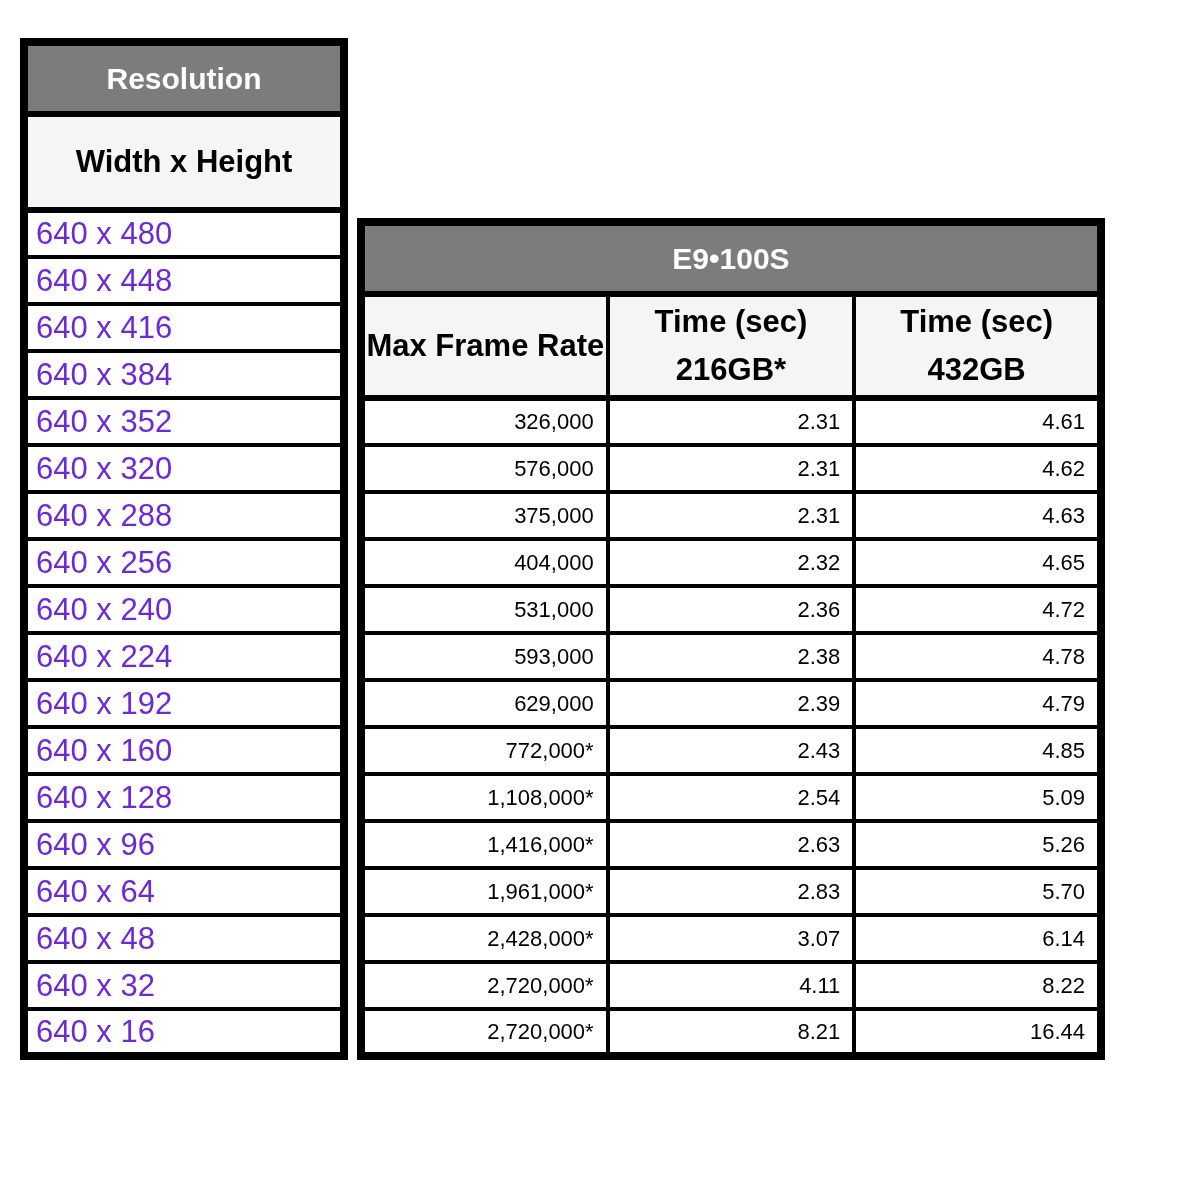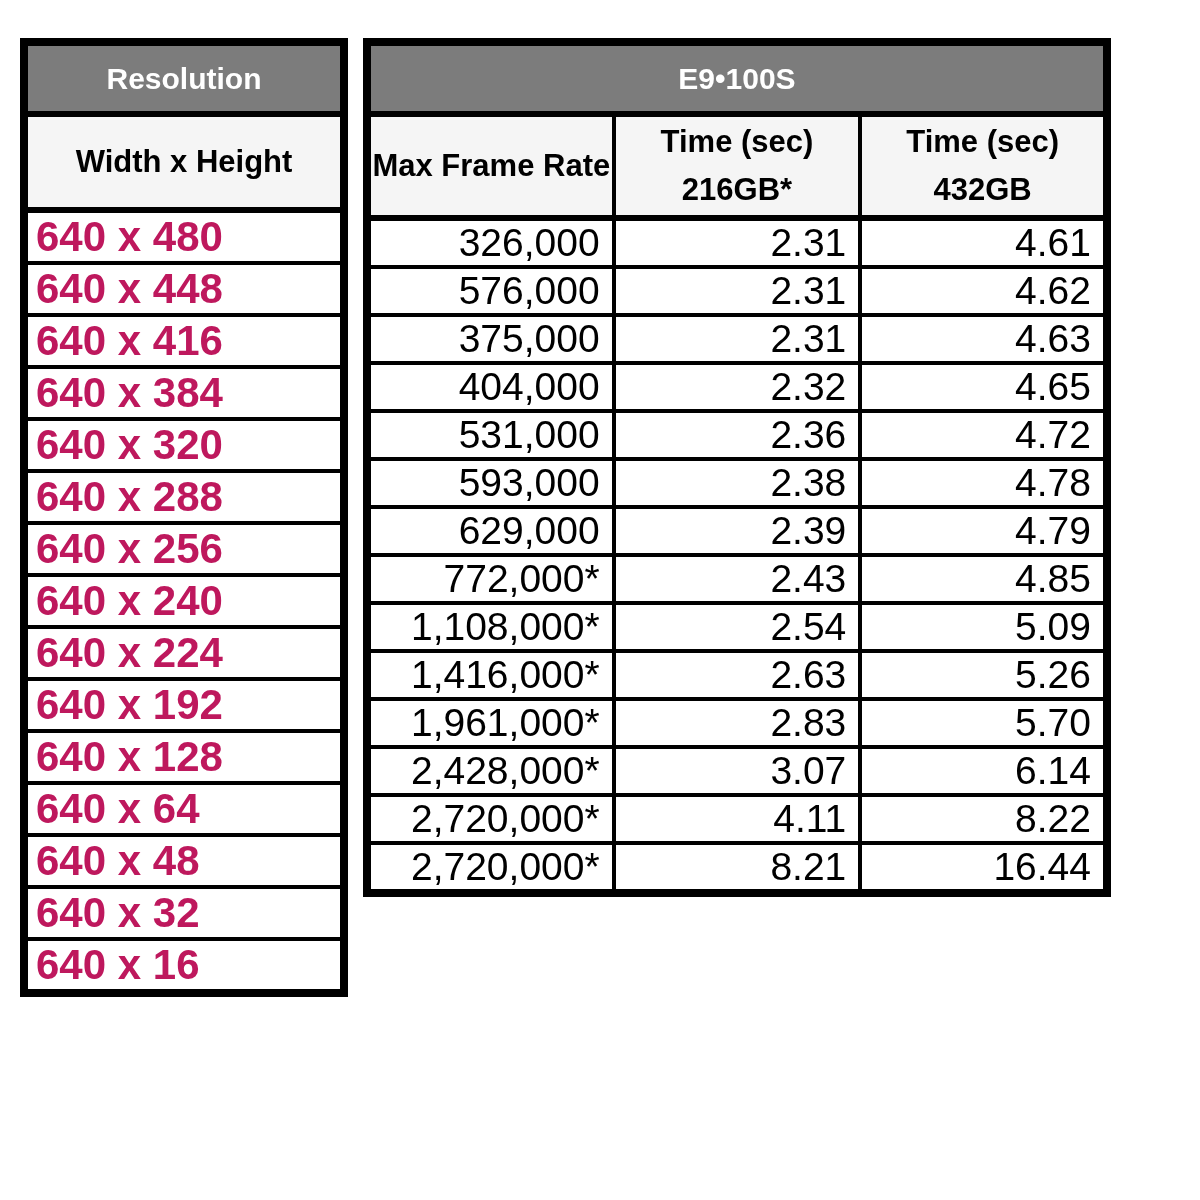--- a/index.html
+++ b/index.html
@@ -12,22 +12,22 @@
     background: #ffffff;
     font-family: "Liberation Sans", sans-serif;
     position: relative;
     overflow: hidden;
   }
   .layout {
     position: absolute;
     top: 38px;
     left: 20px;
     display: flex;
-    gap: 15px;
-    align-items: flex-start;
+    gap: 9px;
+    align-items: flex-end;
     border-radius: 31px;
   }
   table.tbl {
     border-collapse: collapse;
     border: 8px solid #000000;
     table-layout: fixed;
     background: #ffffff;
   }
   .tbl th, .tbl td {
     border: 4px solid #000000;
@@ -56,31 +56,30 @@
     color: #000000;
     font-weight: bold;
     font-size: 31px;
     text-align: center;
     height: 96px;
     border-bottom: 6px solid #000000;
     line-height: 48px;
   }
   td.res-cell {
     background: #ffffff;
-    color: #be185d;
-    font-size: 42px;
+    color: #6d28d9;
+    font-size: 31px;
     text-align: left;
     padding: 0 0 0 8px;
     height: 47px;
-    font-weight: bold;
   }
   td.num-cell {
     background: #ffffff;
     color: #000000;
-    font-size: 39px;
+    font-size: 22px;
     text-align: right;
     padding: 0 12px 0 0;
     height: 47px;
   }
 </style>
 </head>
 <body>
 
 <div class="layout">
 
@@ -100,39 +99,48 @@
         <tr>
           <td class="res-cell">640 x 448</td>
         </tr>
         <tr>
           <td class="res-cell">640 x 416</td>
         </tr>
         <tr>
           <td class="res-cell">640 x 384</td>
         </tr>
         <tr>
+          <td class="res-cell">640 x 352</td>
+        </tr>
+        <tr>
           <td class="res-cell">640 x 320</td>
         </tr>
         <tr>
           <td class="res-cell">640 x 288</td>
         </tr>
         <tr>
           <td class="res-cell">640 x 256</td>
         </tr>
         <tr>
           <td class="res-cell">640 x 240</td>
         </tr>
         <tr>
           <td class="res-cell">640 x 224</td>
         </tr>
         <tr>
           <td class="res-cell">640 x 192</td>
         </tr>
         <tr>
+          <td class="res-cell">640 x 160</td>
+        </tr>
+        <tr>
           <td class="res-cell">640 x 128</td>
+        </tr>
+        <tr>
+          <td class="res-cell">640 x 96</td>
         </tr>
         <tr>
           <td class="res-cell">640 x 64</td>
         </tr>
         <tr>
           <td class="res-cell">640 x 48</td>
         </tr>
         <tr>
           <td class="res-cell">640 x 32</td>
         </tr>

